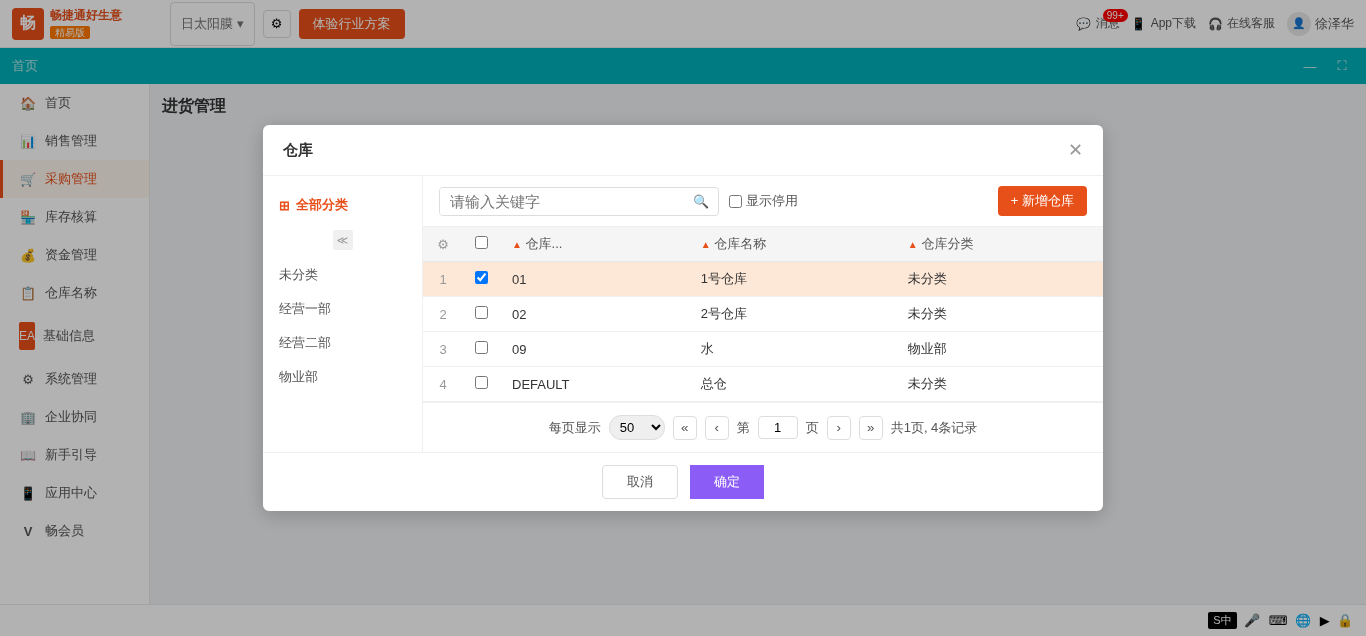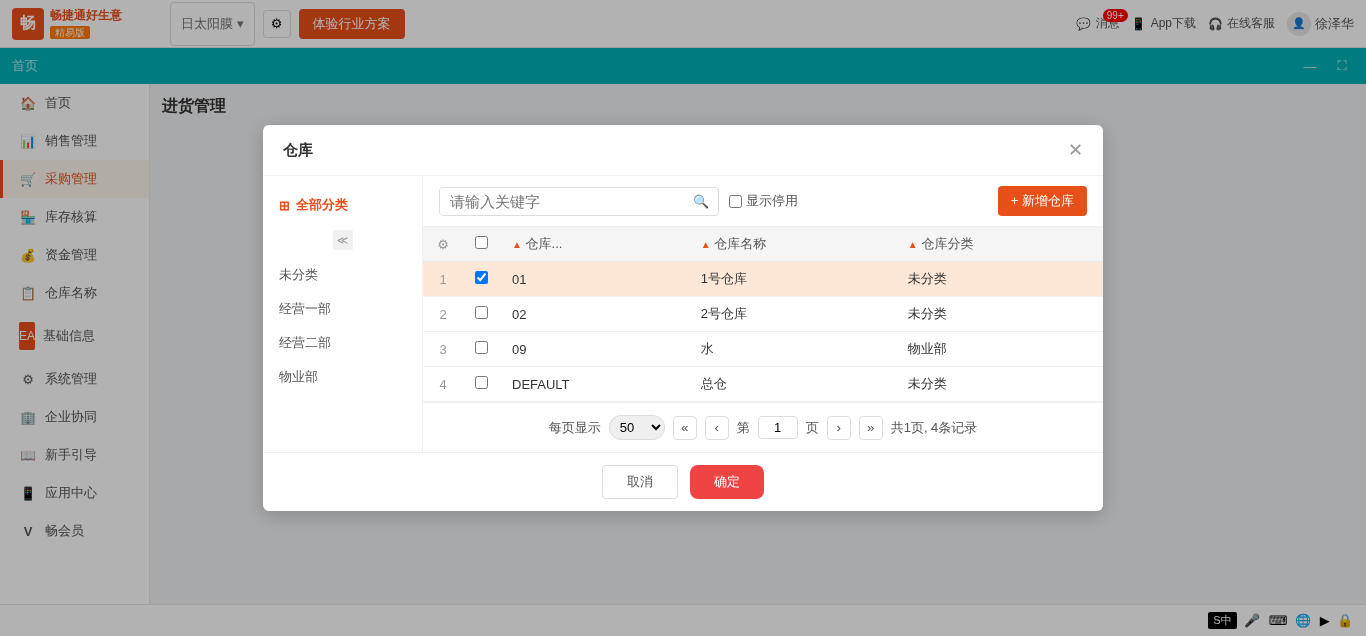--- a/index.html
+++ b/index.html
@@ -136,21 +136,21 @@
       width: 40px; border: 1px solid #ddd; border-radius: 4px;
       padding: 3px 6px; text-align: center; font-size: 13px;
     }
 
     
     .dialog-footer {
       display: flex; justify-content: center; gap: 12px;
       padding: 12px 20px; border-top: 1px solid #f0f0f0;
     }
     .btn-cancel { background: #fff; color: #555; border: 1px solid #ddd; padding: 7px 24px; border-radius: 4px; cursor: pointer; font-size: 13px; }
-    .btn-confirm { background: #ef4444; color: #fff; border: none; padding: 7px 24px; border-radius: 8px; cursor: pointer; font-size: 13px; }
+    .btn-confirm { background: #8b5cf6; color: #fff; border: none; padding: 7px 24px; border-radius: 0; cursor: pointer; font-size: 13px; }
 
     
     .bottom-bar {
       position: fixed; bottom: 0; left: 0; right: 0; height: 32px;
       background: #fff; border-top: 1px solid #e8e8e8;
       display: flex; align-items: center; justify-content: flex-end;
       padding: 0 12px; gap: 8px; z-index: 50;
     }
   </style>
 </head>

